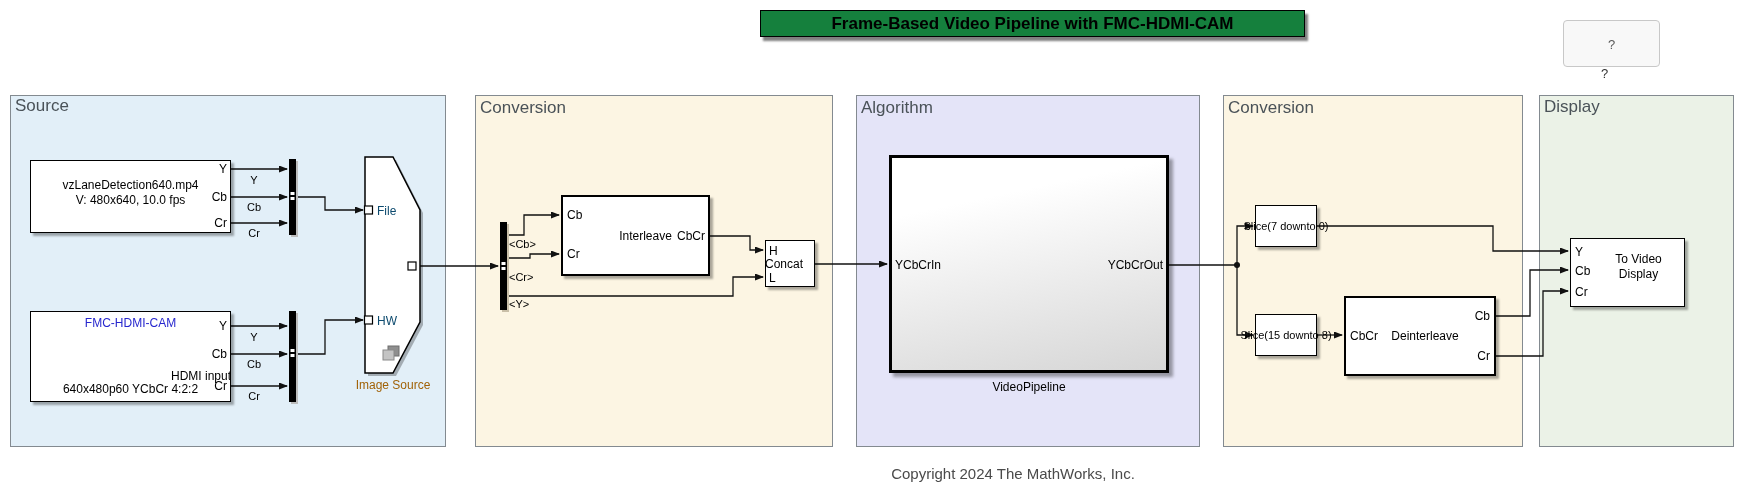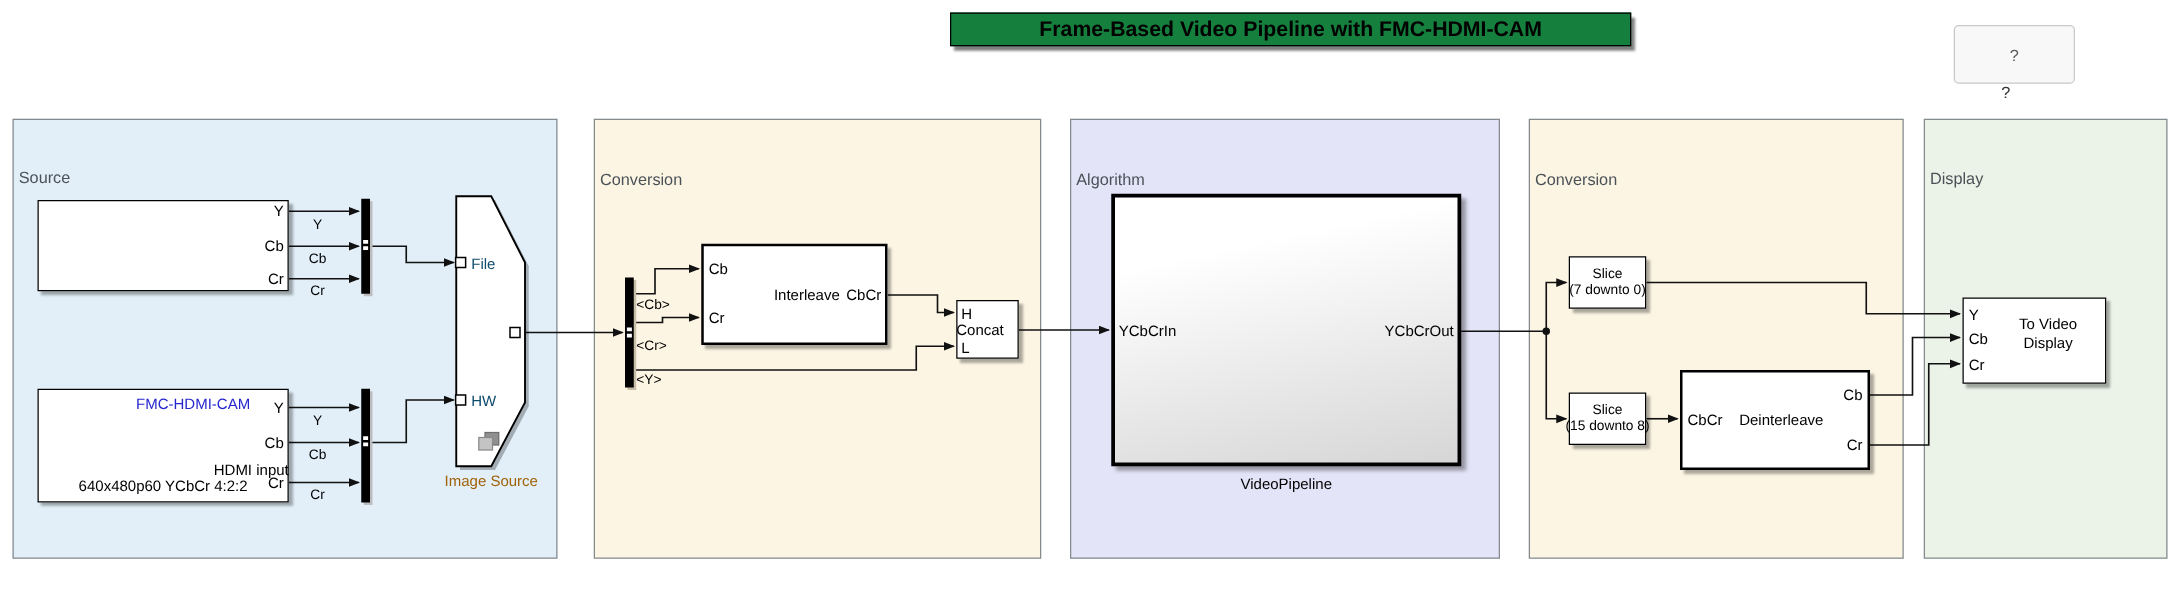--- a/index.html
+++ b/index.html
@@ -1,32 +1,32 @@
 <!DOCTYPE html>
 <html><head>
 <meta charset="utf-8">
 <style>
   html,body{margin:0;padding:0;background:#fff;}
   .canvas{position:relative;width:1744px;height:493px;background:#ffffff;
           font-family:"Liberation Sans", sans-serif;overflow:hidden;}
   
   .area{position:absolute;top:95px;height:352px;border:1px solid #838A90;box-sizing:border-box;}
-  .area-label{position:absolute;font-size:13px;line-height:13px;color:#4A5258;white-space:nowrap;margin-top:36px;}
+  .area-label{position:absolute;font-size:17px;line-height:13px;color:#4A5258;white-space:nowrap;}
   .a-source{left:10px;width:436px;background:#E2EFF8;}
   .a-conv1{left:475px;width:358px;background:#FCF5E3;}
   .a-algo{left:856px;width:344px;background:#E4E4F8;}
   .a-conv2{left:1223px;width:300px;background:#FCF5E3;}
   .a-display{left:1539px;width:195px;background:#EBF2E7;}
   
   .block{position:absolute;background:#fff;border:1.4px solid #000;box-sizing:border-box;
          box-shadow:3px 3px 2px rgba(0,0,0,0.32);}
   .b2{border-width:2.6px;}
   .vp{border-width:3.2px;background:linear-gradient(168deg,#ffffff 22%,#d6d6d6 100%);
       box-shadow:4px 4px 3px rgba(0,0,0,0.35);}
-  .slice{display:flex;flex-direction:column;align-items:center;justify-content:center;
+  .slice{display:flex;align-items:center;justify-content:center;
          font-size:11px;line-height:13px;white-space:nowrap;}
   
   .lbl{position:absolute;font-size:12px;line-height:12px;color:#000;white-space:nowrap;}
   .r{text-align:right;}
   .c{text-align:center;}
   .s11{font-size:11px;line-height:11px;}
   .gray{color:#0c4a6e;}
   .blue{color:#2626CE;}
   .two-line{position:absolute;font-size:12px;line-height:15px;text-align:center;}
   
@@ -123,29 +123,33 @@
       <line x1="147" y1="359" x2="152" y2="361" stroke="#000" stroke-width="1.2"></line>
     </g>
   </svg>
 
   <div class="title-box">Frame-Based Video Pipeline with FMC-HDMI-CAM</div>
 
   <div class="help-box">?</div>
   <div class="help-link">?</div>
 
   <div class="block" style="left:30px;top:160px;width:201px;height:73px;"></div>
+  <div class="two-line" style="left:30px;top:178px;width:201px;">
+    <div>vzLaneDetection640.mp4</div>
+    <div>V: 480x640, 10.0 fps</div>
+  </div>
   <div class="lbl r" style="left:197px;top:163px;width:30px;">Y</div>
   <div class="lbl r" style="left:197px;top:191px;width:30px;">Cb</div>
   <div class="lbl r" style="left:197px;top:217px;width:30px;">Cr</div>
   <div class="lbl c s11" style="left:244px;top:175px;width:20px;">Y</div>
   <div class="lbl c s11" style="left:244px;top:202px;width:20px;">Cb</div>
   <div class="lbl c s11" style="left:244px;top:228px;width:20px;">Cr</div>
 
   <div class="block" style="left:30px;top:311px;width:201px;height:91px;"></div>
-  <div class="lbl c blue" style="left:30px;top:317px;width:201px;padding-left:24px;">FMC-HDMI-CAM</div>
+  <div class="lbl c blue" style="left:30px;top:317px;width:201px;">FMC-HDMI-CAM</div>
   <div class="lbl c" style="left:30px;top:370px;width:201px;text-align:right;">HDMI input</div>
   <div class="lbl c" style="left:30px;top:383px;width:201px;">640x480p60 YCbCr 4:2:2</div>
   <div class="lbl r" style="left:197px;top:320px;width:30px;">Y</div>
   <div class="lbl r" style="left:197px;top:348px;width:30px;">Cb</div>
   <div class="lbl r" style="left:197px;top:380px;width:30px;">Cr</div>
   <div class="lbl c s11" style="left:244px;top:332px;width:20px;">Y</div>
   <div class="lbl c s11" style="left:244px;top:359px;width:20px;">Cb</div>
   <div class="lbl c s11" style="left:244px;top:391px;width:20px;">Cr</div>
 
   <div class="lbl gray" style="left:377px;top:205px;">File</div>
@@ -189,14 +193,15 @@
 
   <div class="block" style="left:1570px;top:238px;width:115px;height:69px;"></div>
   <div class="lbl" style="left:1575px;top:246px;">Y</div>
   <div class="lbl" style="left:1575px;top:265px;">Cb</div>
   <div class="lbl" style="left:1575px;top:286px;">Cr</div>
   <div class="two-line" style="left:1596px;top:252px;width:85px;">
     <div>To Video</div>
     <div>Display</div>
   </div>
 
+  <div class="copyright">Copyright 2024 The MathWorks, Inc.</div>
 
 </div>
 
 </body></html>

